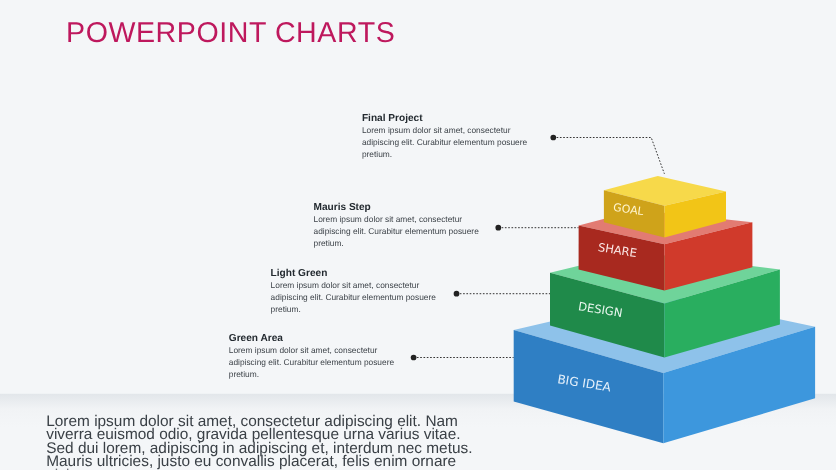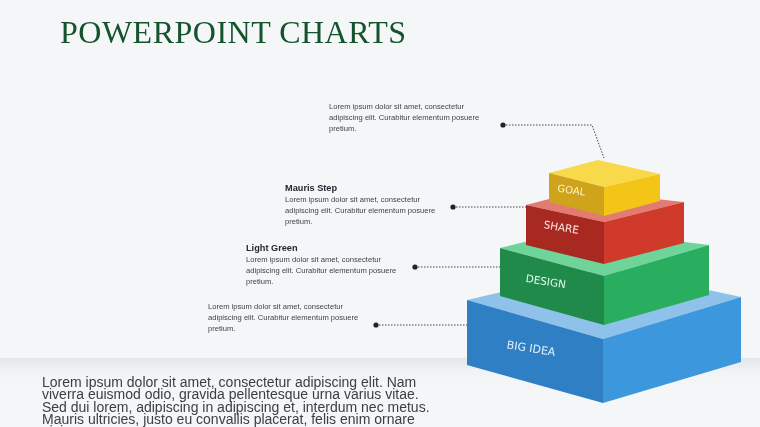--- a/index.html
+++ b/index.html
@@ -1,18 +1,18 @@
 <!DOCTYPE html>
 <html><head>
 <meta charset="utf-8">
 <style>
   html, body { margin:0; padding:0; }
   body { width:760px; height:427px; position:relative; overflow:hidden;
          background:#f4f6f8; font-family:"Liberation Sans", sans-serif; color:#2a3036; }
-  .title { position:absolute; left:60px; top:14px; font-size:32px; letter-spacing:0.5px; color:#14532d; font-family:Liberation Serif, serif; font-weight:normal; }
+  .title { position:absolute; left:60px; top:14px; font-size:26px; letter-spacing:0.5px; color:#be185d; font-family:Liberation Sans, sans-serif; font-weight:normal; }
   .band { position:absolute; left:0; top:358px; width:760px; height:69px;
           background:linear-gradient(#e2e6ea 0px, #f1f3f5 14px, #f4f6f8 30px); }
   .footer { position:absolute; left:42px; top:376px; width:400px; font-size:14px; line-height:12.3px; color:#3a4046; }
   .note { position:absolute; font-size:7.6px; line-height:11px; color:#3e444a; width:200px; }
   .note .h { font-weight:bold; font-size:9.2px; color:#232a30; line-height:12px; }
   svg { position:absolute; left:0; top:0; }
 </style>
 </head>
 <body>
 
@@ -57,27 +57,29 @@
 
   <g>
     <polygon points="549,173 598,160 660,174 604,187" fill="#f7d94a"></polygon>
     <polygon points="549,173 604,187 604,216 549,202" fill="#cfa31a"></polygon>
     <polygon points="604,187 660,174 660,201 604,216" fill="#f2c517"></polygon>
     <text x="557" y="193" fill="#fff5cf" font-size="10" font-family="DejaVu Sans, sans-serif" transform="rotate(8 567 193)">GOAL</text>
   </g>
 </svg>
 
 <div class="note" style="left:329px; top:101px;">
+  <div class="h">Final Project</div>
   <div style="width:155px;">Lorem ipsum dolor sit amet, consectetur adipiscing elit. Curabitur elementum posuere pretium.</div>
 </div>
 <div class="note" style="left:285px; top:182px;">
   <div class="h">Mauris Step</div>
   <div style="width:155px;">Lorem ipsum dolor sit amet, consectetur adipiscing elit. Curabitur elementum posuere pretium.</div>
 </div>
 <div class="note" style="left:246px; top:242px;">
   <div class="h">Light Green</div>
   <div style="width:155px;">Lorem ipsum dolor sit amet, consectetur adipiscing elit. Curabitur elementum posuere pretium.</div>
 </div>
 <div class="note" style="left:208px; top:301px;">
+  <div class="h">Green Area</div>
   <div style="width:155px;">Lorem ipsum dolor sit amet, consectetur adipiscing elit. Curabitur elementum posuere pretium.</div>
 </div>
 
 <div class="footer">Lorem ipsum dolor sit amet, consectetur adipiscing elit. Nam viverra euismod odio, gravida pellentesque urna varius vitae. Sed dui lorem, adipiscing in adipiscing et, interdum nec metus. Mauris ultricies, justo eu convallis placerat, felis enim ornare nisi.</div>
 
 </body></html>

